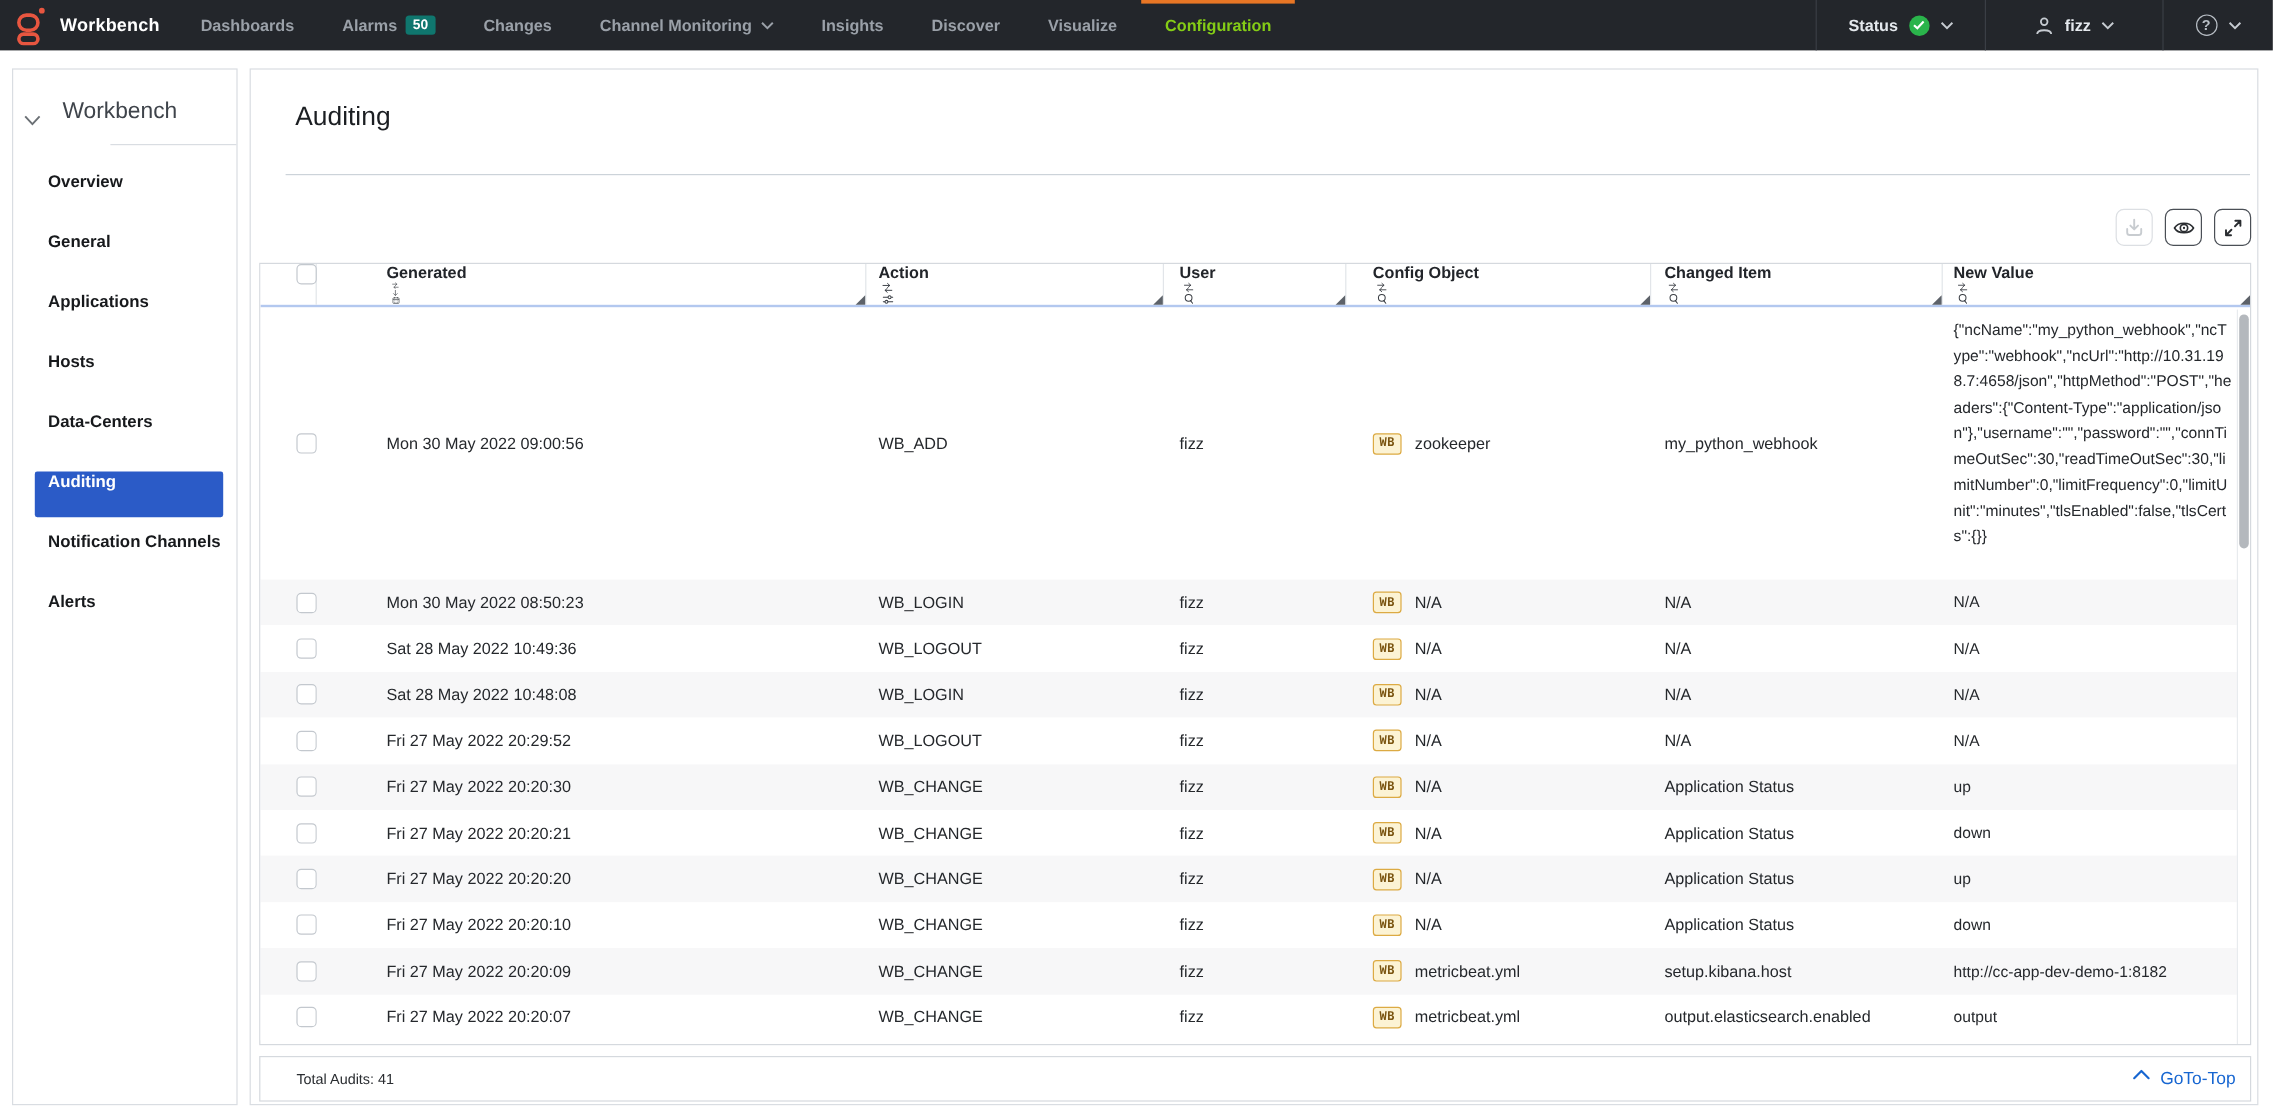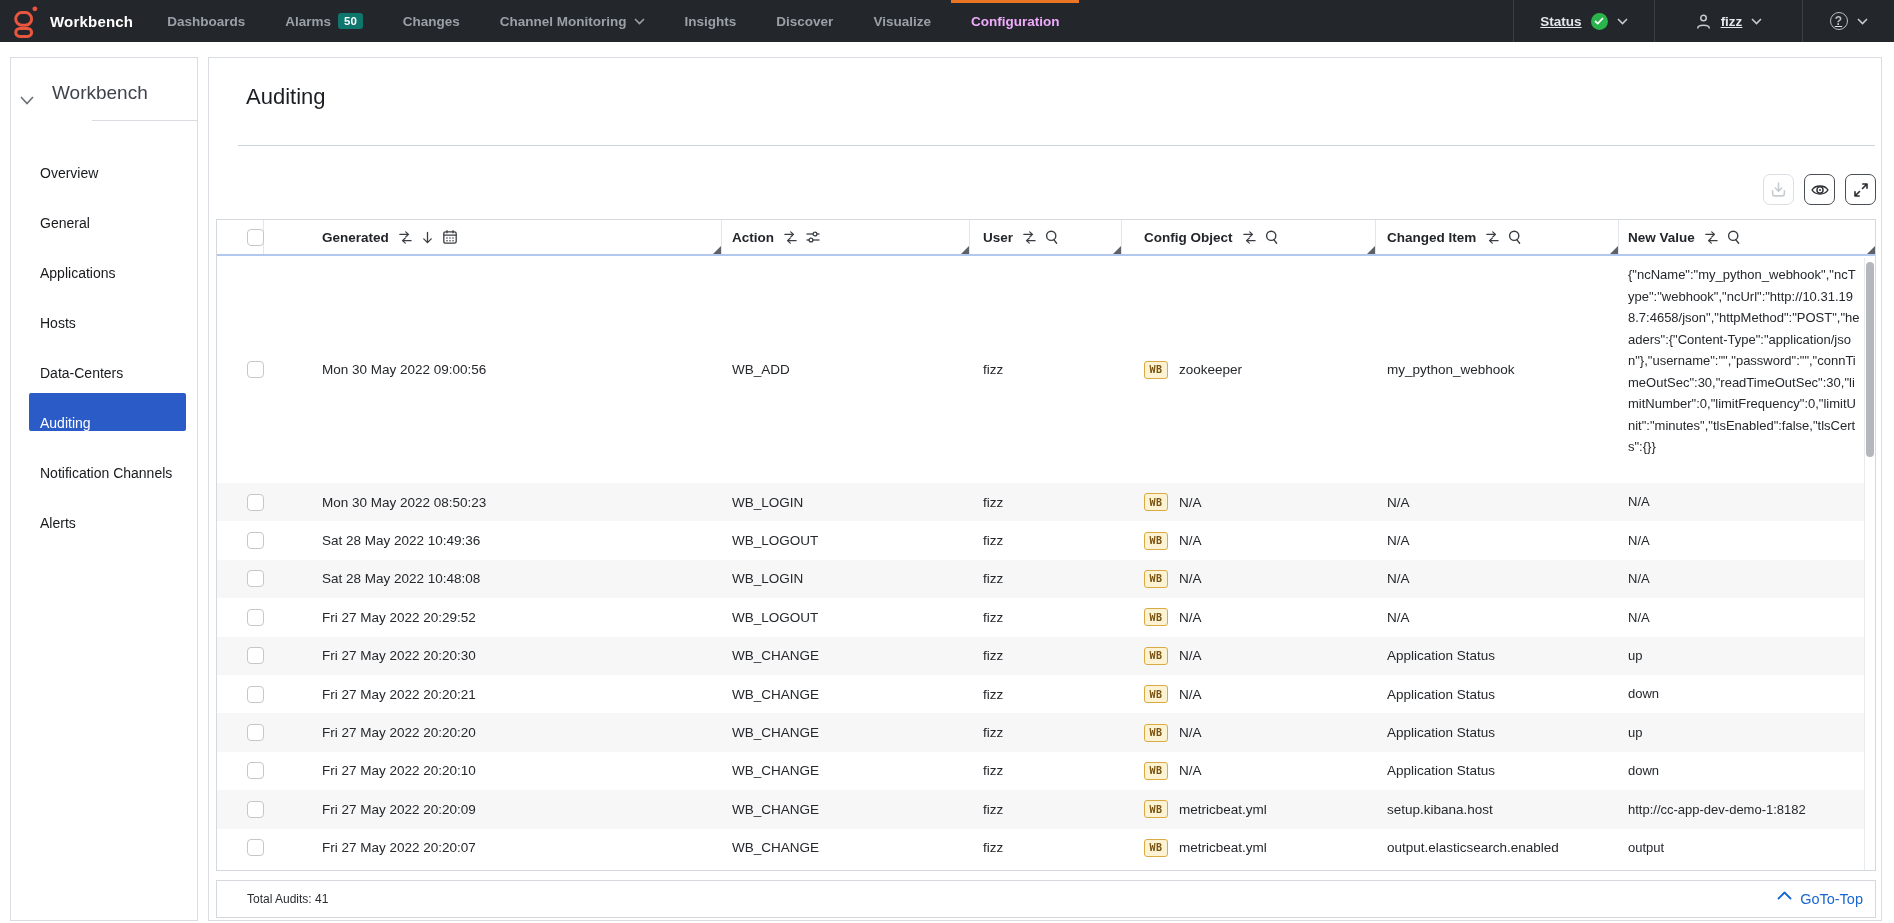--- a/index.html
+++ b/index.html
@@ -12,61 +12,61 @@
 
   
   .topnav { position:absolute; top:0; left:0; right:0; height:42px; background:#23262b;
             display:flex; align-items:stretch; z-index:5; }
   .brand { display:flex; align-items:center; gap:10px; padding-left:12px; cursor:pointer; }
   .brand-name { color:#fff; font-size:15px; font-weight:700; letter-spacing:.2px; }
   .nav-items { display:flex; align-items:stretch; margin-left:14px; }
   .nav-item { display:flex; align-items:center; gap:7px; padding:0 20px; color:#9aa0a8;
               font-size:13.5px; font-weight:600; cursor:pointer;
               border-top:3px solid transparent; border-bottom:3px solid transparent; }
-  .nav-item.active { color:#f0abfc; border-top-color:#e87625; }
+  .nav-item.active { color:#84cc16; border-top-color:#e87625; }
   .nav-badge { background:#0f766e; color:#fff; font-size:11.5px; font-weight:700;
                padding:2px 6px; border-radius:3px; line-height:1.1; }
   .nav-right { margin-left:auto; display:flex; align-items:stretch; }
   .nav-section { display:flex; align-items:center; justify-content:center; gap:9px;
-                 border-left:1px solid #3a3e45; color:#e4e8ed; font-size:13.5px; font-weight:600; cursor:pointer;text-decoration:underline; }
+                 border-left:1px solid #3a3e45; color:#e4e8ed; font-size:13.5px; font-weight:600; cursor:pointer; }
   .w-status{ width:141px; } .w-user{ width:148px; } .w-help{ width:92px; }
   .status-dot { width:17px; height:17px; border-radius:50%; background:#2ab44b;
                 display:flex; align-items:center; justify-content:center; }
   .q-circle { width:18px; height:18px; border:1.6px solid #b9bfc6; border-radius:50%;
               display:flex; align-items:center; justify-content:center;
               font-size:12px; font-weight:700; color:#b9bfc6; }
 
   
   .sidebar { position:absolute; left:10px; top:57px; width:188px; bottom:2px;
              background:#fff; border:1px solid #d9dde2; }
   .side-head { position:relative; padding:24px 0 0 41px; }
   .side-chevron { position:absolute; left:9px; top:38px; }
   .side-title { font-size:19px; color:#3f444b; font-weight:400; }
   .side-divider { border-bottom:1px solid #d9dde2; margin:16px 0 0 40px; }
   .side-list { list-style:none; margin-top:22px; padding:0 11px 0 18px; }
-  .side-item { height:38px; display:flex; align-items:flex-end; padding-left:11px;
-               margin-bottom:12px; font-size:14px; color:#17191c; cursor:pointer; border-radius:2px; }
+  .side-item { height:38px; display:flex; align-items:flex-start; padding-left:11px;
+               margin-bottom:12px; font-size:14px; color:#17191c; cursor:pointer; border-radius:2px;font-weight:bold; }
   .side-item.active { background:#2b5bc7; color:#fff; }
 
   
   .main { position:absolute; left:208px; top:57px; width:1674px; bottom:2px;
           background:#fff; border:1px solid #d9dde2; }
   .page-title { position:absolute; left:37px; top:26px; font-size:22px; font-weight:400; color:#1b1e22; }
   .title-divider { position:absolute; left:29px; right:6px; top:87px; border-bottom:1px solid #ccd3d9; }
   .toolbar { position:absolute; right:5px; top:116px; display:flex; gap:10px; }
   .tbtn { width:31px; height:31px; border:1.5px solid #4a4f56; border-radius:7px;
           background:#fff; display:flex; align-items:center; justify-content:center; cursor:pointer; }
   .tbtn.disabled { border-color:#dcdfe3; cursor:default; }
 
   
   .table-wrap { position:absolute; left:7px; right:5px; top:161px; height:652px;
                 border:1px solid #d5d9de; background:#fff; overflow:hidden; }
   .thead { display:flex; height:36px; border-bottom:2px solid #b3c8ef; background:#fff;
            position:relative; z-index:2; }
-  .hcell { position:relative; display:flex; align-items:center; border-right:1px solid #e2e5e9; }
+  .hcell { position:relative; display:flex; align-items:flex-start; border-right:1px solid #e2e5e9;flex-direction:column; }
   .hcell:last-child { border-right:none; }
   .hcell:not(.c-check)::after { content:""; position:absolute; right:0; bottom:0;
         border-left:8px solid transparent; border-bottom:8px solid #5d6269; }
   .hlabel { font-size:13.5px; font-weight:700; color:#22252a; margin-right:9px; white-space:nowrap; }
   .hicon { margin-right:7px; color:#3a3e44; cursor:pointer; }
 
   .c-check   { width:47px;  padding-left:30px; }
   .c-gen     { width:458px; padding-left:58px; }
   .c-action  { width:248px; padding-left:10px; }
   .c-user    { width:152px; padding-left:13px; }

